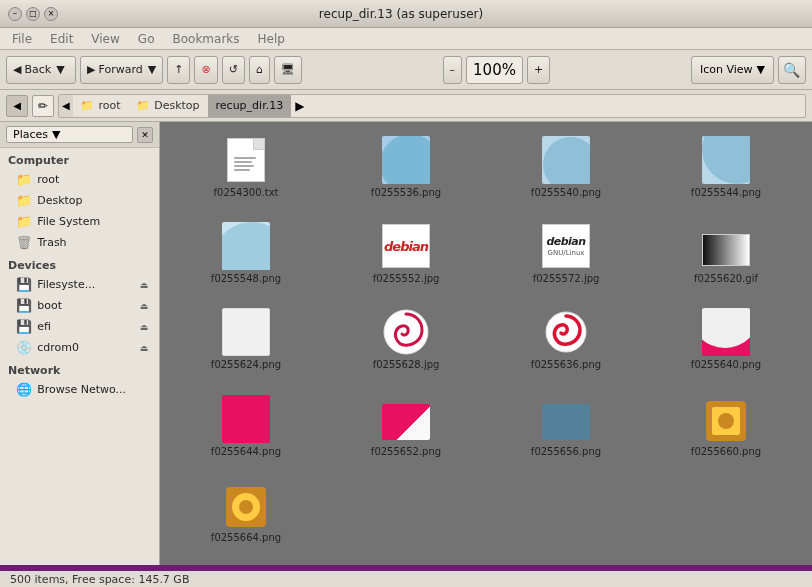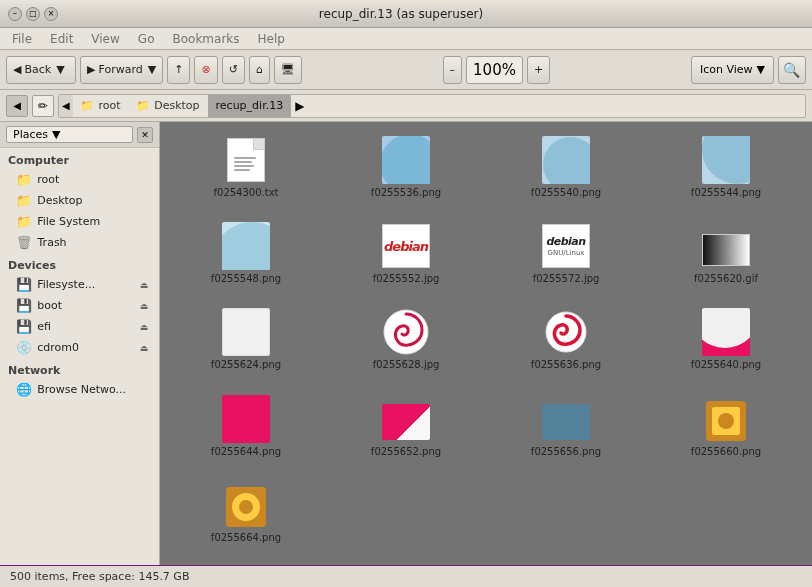--- a/index.html
+++ b/index.html
@@ -340,21 +340,21 @@
       border-radius: 3px;
     }
 
     
     .statusbar {
       background: #e0dcd4;
       height: 22px;
       display: flex;
       align-items: center;
       padding: 0 10px;
-      border-top: 1px solid #701a75;
+      border-top: 6px solid #701a75;
       font-size: 11px;
       color: #333;
     }
 
     
     .txt-icon {
       width: 38px;
       height: 44px;
       background: #fff;
       border: 1px solid #ccc;

